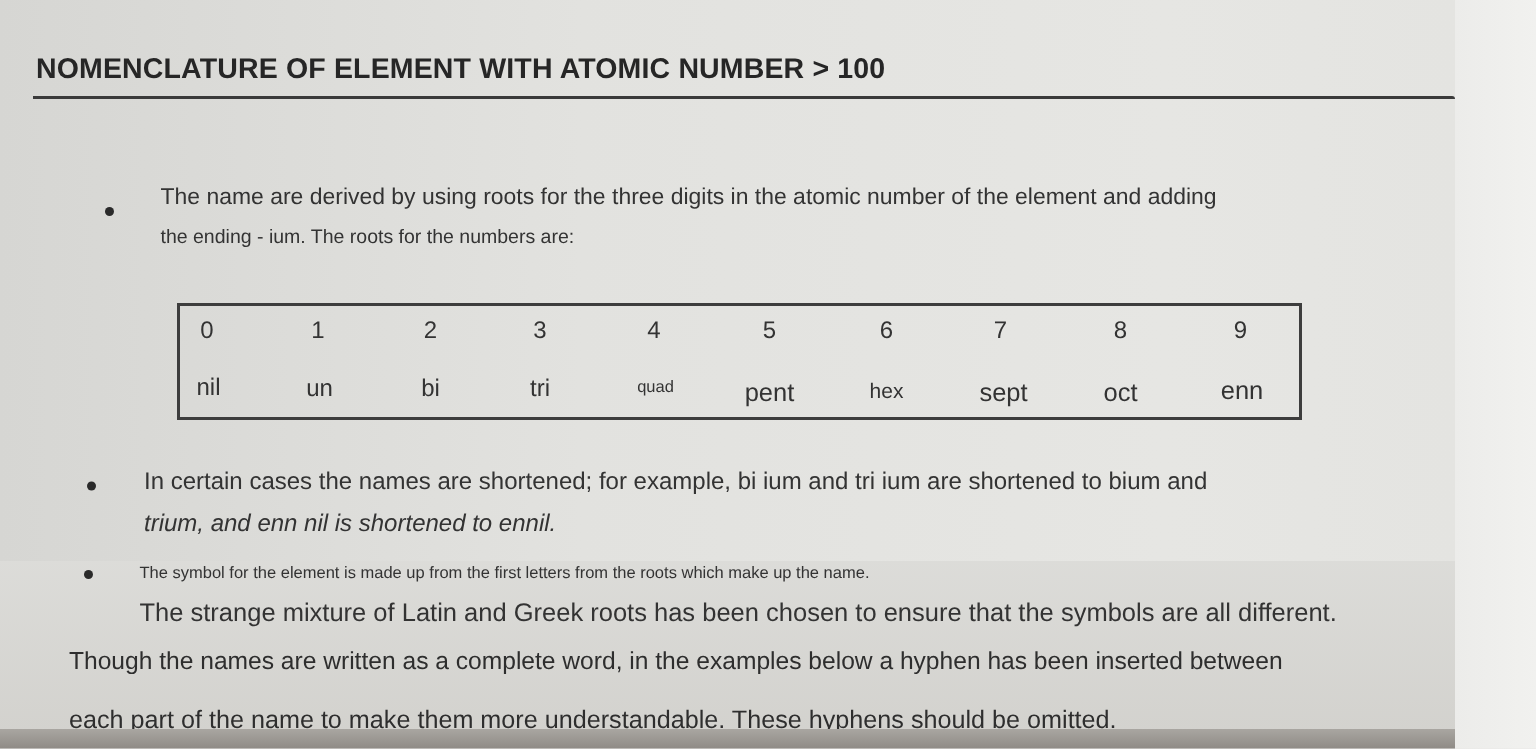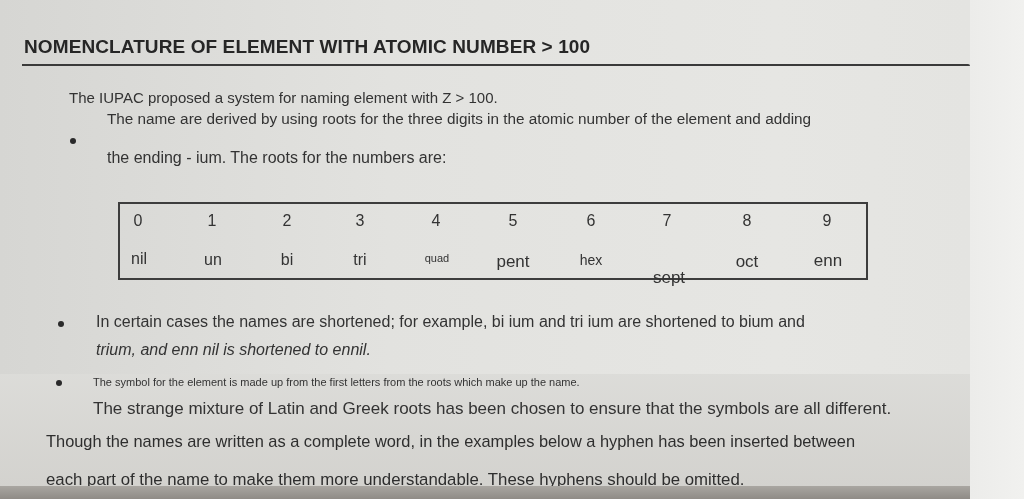--- a/index.html
+++ b/index.html
@@ -109,26 +109,25 @@
     }
   </style>
 </head>
 <body>
 
 <div class="page">
 
   <div class="title">NOMENCLATURE OF ELEMENT WITH ATOMIC NUMBER &gt; 100</div>
   <div class="title-rule"></div>
 
-  <div class="intro">The IUPAC proposed a system for naming element with Z &gt; 100.</div>
 
   <div class="bullet-row" style="left:0;top:0;">
     <span class="bullet-dot" style="left:70px;top:138px;"></span>
-    <span class="bullet-text" style="left:107px;top:106px;font-size:15.3px;">The name are derived by using roots for the three digits in the atomic number of the element and adding</span>
-    <span class="bullet-text" style="left:107px;top:145px;font-size:16px;">the ending - ium. The roots for the numbers are:</span>
+    <span class="bullet-text" style="left:107px;top:119px;font-size:15.3px;">The name are derived by using roots for the three digits in the atomic number of the element and adding</span>
+    <span class="bullet-text" style="left:107px;top:145px;font-size:13px;">the ending - ium. The roots for the numbers are:</span>
   </div>
 
   <div class="roots-table">
     <span class="roots-cell" style="left:-12px;top:8px;">0</span>
     <span class="roots-cell" style="left:62px;top:8px;">1</span>
     <span class="roots-cell" style="left:137px;top:8px;">2</span>
     <span class="roots-cell" style="left:210px;top:8px;">3</span>
     <span class="roots-cell" style="left:286px;top:8px;">4</span>
     <span class="roots-cell" style="left:363px;top:8px;">5</span>
     <span class="roots-cell" style="left:441px;top:8px;">6</span>
@@ -136,21 +135,21 @@
     <span class="roots-cell" style="left:597px;top:8px;">8</span>
     <span class="roots-cell" style="left:677px;top:8px;">9</span>
 
     <span class="roots-cell" style="left:-11px;top:46px;">nil</span>
     <span class="roots-cell" style="left:63px;top:47px;">un</span>
     <span class="roots-cell" style="left:137px;top:47px;">bi</span>
     <span class="roots-cell" style="left:210px;top:47px;">tri</span>
     <span class="roots-cell" style="left:287px;top:48px;font-size:11px;">quad</span>
     <span class="roots-cell" style="left:363px;top:48px;font-size:17px;">pent</span>
     <span class="roots-cell" style="left:441px;top:48px;font-size:14px;text-align:center;">hex</span>
-    <span class="roots-cell" style="left:519px;top:48px;font-size:17px;margin-top:16px;">sept</span>
+    <span class="roots-cell" style="left:519px;top:48px;font-size:17px;">sept</span>
     <span class="roots-cell" style="left:597px;top:48px;font-size:17px;">oct</span>
     <span class="roots-cell" style="left:678px;top:47px;font-size:17px;">enn</span>
   </div>
 
   <div class="bullet-row" style="left:0;top:0;">
     <span class="bullet-dot" style="left:58px;top:321px;"></span>
     <span class="bullet-text" style="left:96px;top:309px;font-size:16px;">In certain cases the names are shortened; for example, bi ium and tri ium are shortened to bium and</span>
     <span class="bullet-text" style="left:96px;top:337px;font-size:16px;font-style:italic;">trium, and enn nil is shortened to ennil.</span>
   </div>
 

